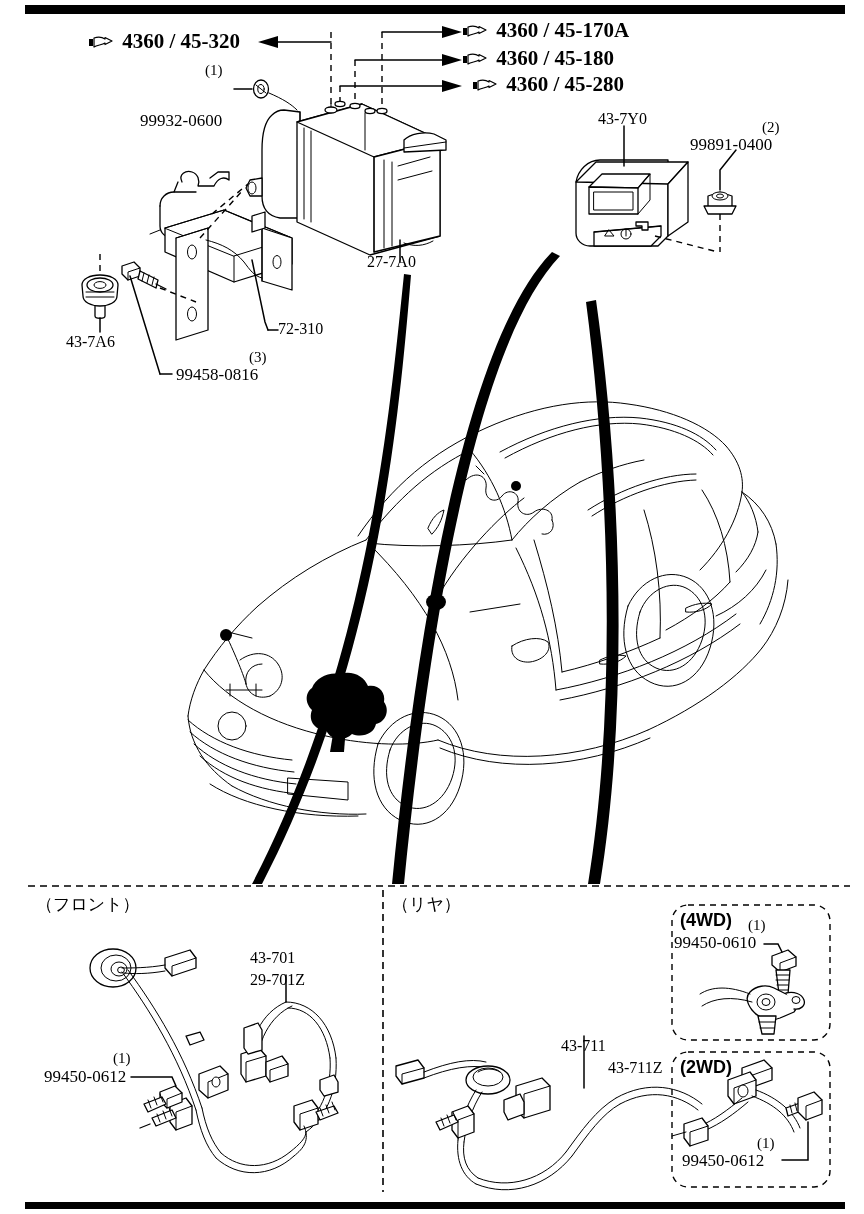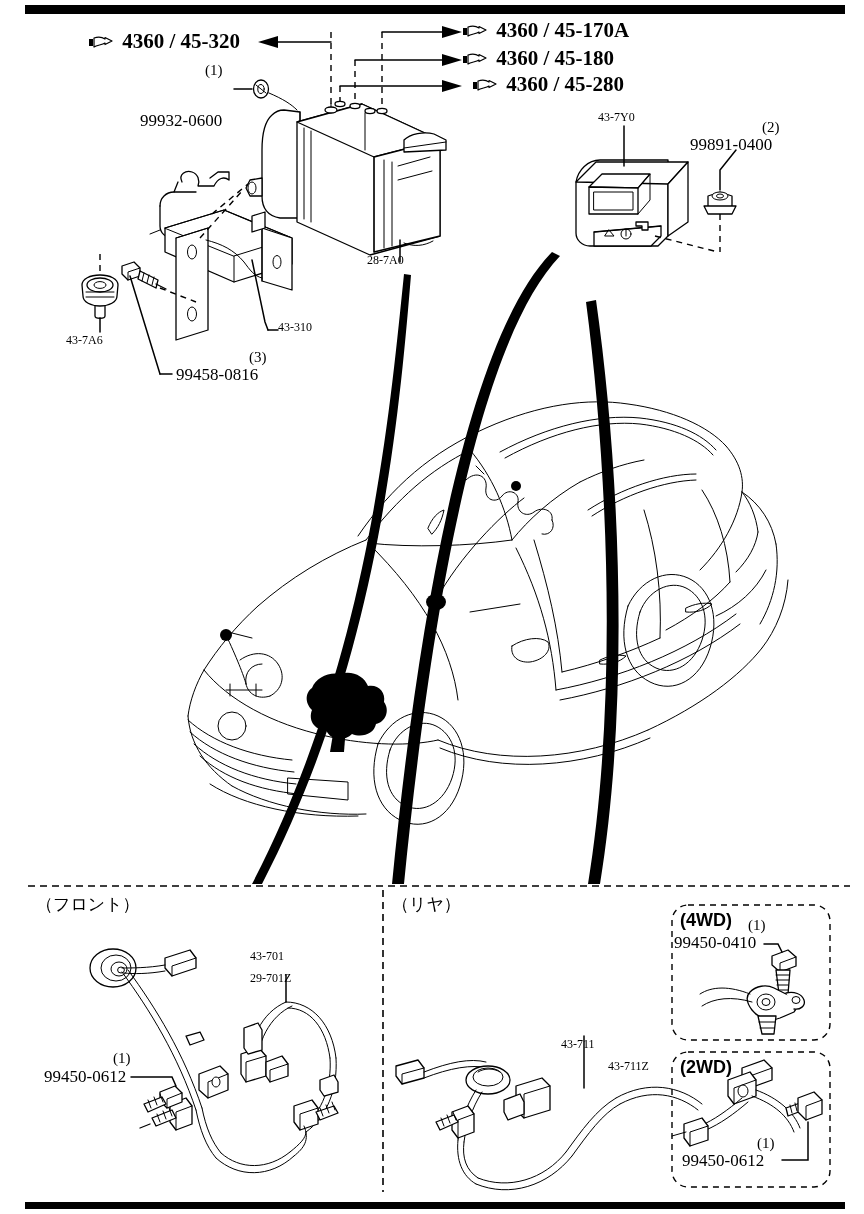--- a/index.html
+++ b/index.html
@@ -11,21 +11,21 @@
   }
   #page{position:absolute;left:0;top:0;width:772px;height:1214px;}
   svg.layer{position:absolute;left:0;top:0;width:864px;height:1214px;}
   .lbl{
     position:absolute;white-space:nowrap;
     font-family:"Liberation Serif", serif;
     color:#000;line-height:1.05;
   }
   .lbl-ref{font-size:21px;font-weight:bold;letter-spacing:0px;}
   .lbl-part{font-size:17px;}
-  .lbl-part-b{font-size:12px;}
+  .lbl-part-b{font-size:16px;}
   .qty{font-size:15px;}
   .jp{font-family:"DejaVu Sans", sans-serif;font-size:17px;}
   .wd{font-size:18px;font-weight:bold;font-family:"Liberation Sans", sans-serif;}
   .hand{display:inline-block;width:26px;height:15px;vertical-align:-2px;margin-right:3px;}
 </style>
 </head>
 <body>
 
 <div id="page">
 
@@ -505,25 +505,25 @@
   </div>
 
   <div class="lbl lbl-part" style="left:690px;top:136px;">
     <span>99891-0400</span>
   </div>
   <div class="lbl qty" style="left:762px;top:120px;">
     <span>(2)</span>
   </div>
 
   <div class="lbl lbl-part-b" style="left:367px;top:254px;">
-    <span>28-7A0</span>
+    <span>27-7A0</span>
   </div>
 
   <div class="lbl lbl-part-b" style="left:278px;top:321px;">
-    <span>43-310</span>
+    <span>72-310</span>
   </div>
 
   <div class="lbl lbl-part-b" style="left:66px;top:334px;">
     <span>43-7A6</span>
   </div>
 
   <div class="lbl lbl-part" style="left:176px;top:366px;">
     <span>99458-0816</span>
   </div>
   <div class="lbl qty" style="left:249px;top:350px;">
@@ -556,21 +556,21 @@
     <span>43-711</span>
   </div>
   <div class="lbl lbl-part-b" style="left:561px;top:1060px;margin-left:47px;">
     <span>43-711Z</span>
   </div>
 
   <div class="lbl wd" style="left:680px;top:911px;text-align:center;">
     <span>(4WD)</span>
   </div>
   <div class="lbl lbl-part" style="left:674px;top:934px;">
-    <span>99450-0410</span>
+    <span>99450-0610</span>
   </div>
   <div class="lbl qty" style="left:748px;top:918px;">
     <span>(1)</span>
   </div>
 
   <div class="lbl wd" style="left:680px;top:1058px;text-align:center;">
     <span>(2WD)</span>
   </div>
   <div class="lbl lbl-part" style="left:682px;top:1152px;">
     <span>99450-0612</span>

